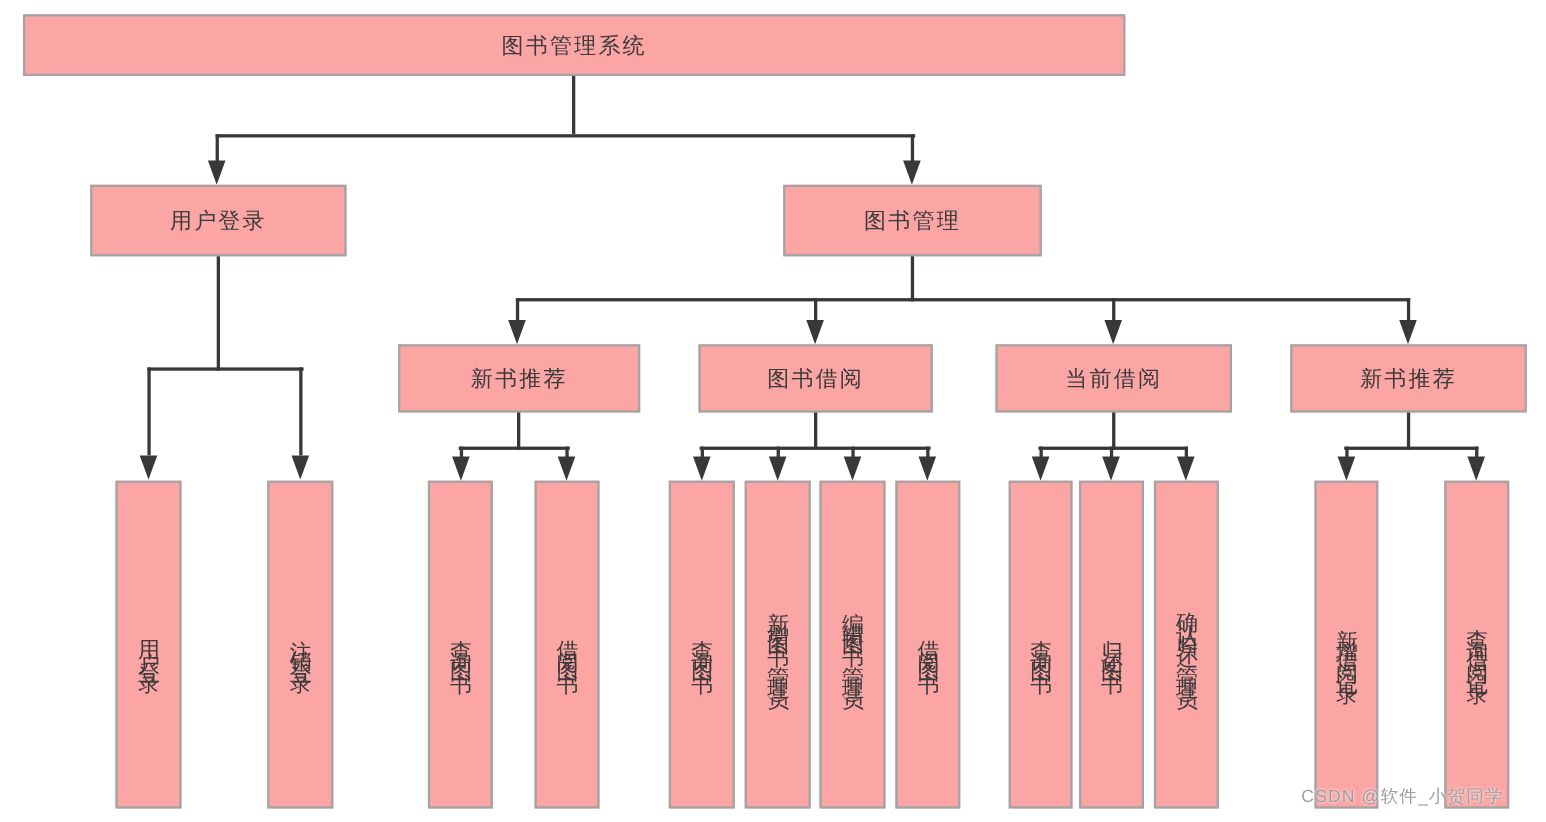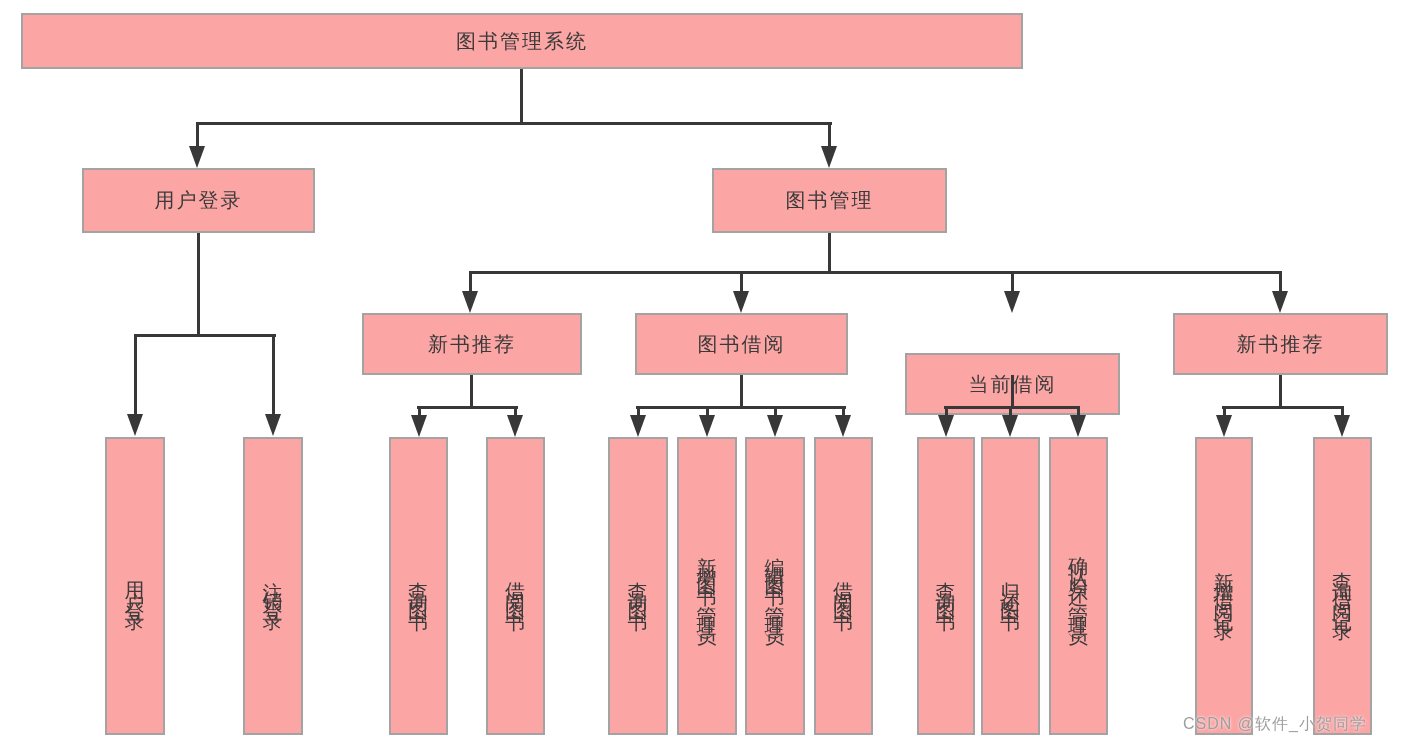--- a/index.html
+++ b/index.html
@@ -96,21 +96,21 @@
   <div class="arrowhead" style="left:1004px; top:291px;"></div>
   <div class="vline" style="left:1279px; top:271px; height:22px;"></div>
   <div class="arrowhead" style="left:1272px; top:291px;"></div>
 
   <div class="box" style="left:362px; top:313px; width:220px; height:62px;">
     <span class="h-label">新书推荐</span>
   </div>
   <div class="box" style="left:635px; top:313px; width:213px; height:62px;">
     <span class="h-label">图书借阅</span>
   </div>
-  <div class="box" style="left:905px; top:313px; width:215px; height:62px;margin-top:40px;">
+  <div class="box" style="left:905px; top:313px; width:215px; height:62px;">
     <span class="h-label">当前借阅</span>
   </div>
   <div class="box" style="left:1173px; top:313px; width:215px; height:62px;">
     <span class="h-label">新书推荐</span>
   </div>
 
   <div class="vline" style="left:470px;  top:375px; height:34px;"></div>
   <div class="vline" style="left:740px;  top:375px; height:34px;"></div>
   <div class="vline" style="left:1011px; top:375px; height:34px;"></div>
   <div class="vline" style="left:1279px; top:375px; height:34px;"></div>

